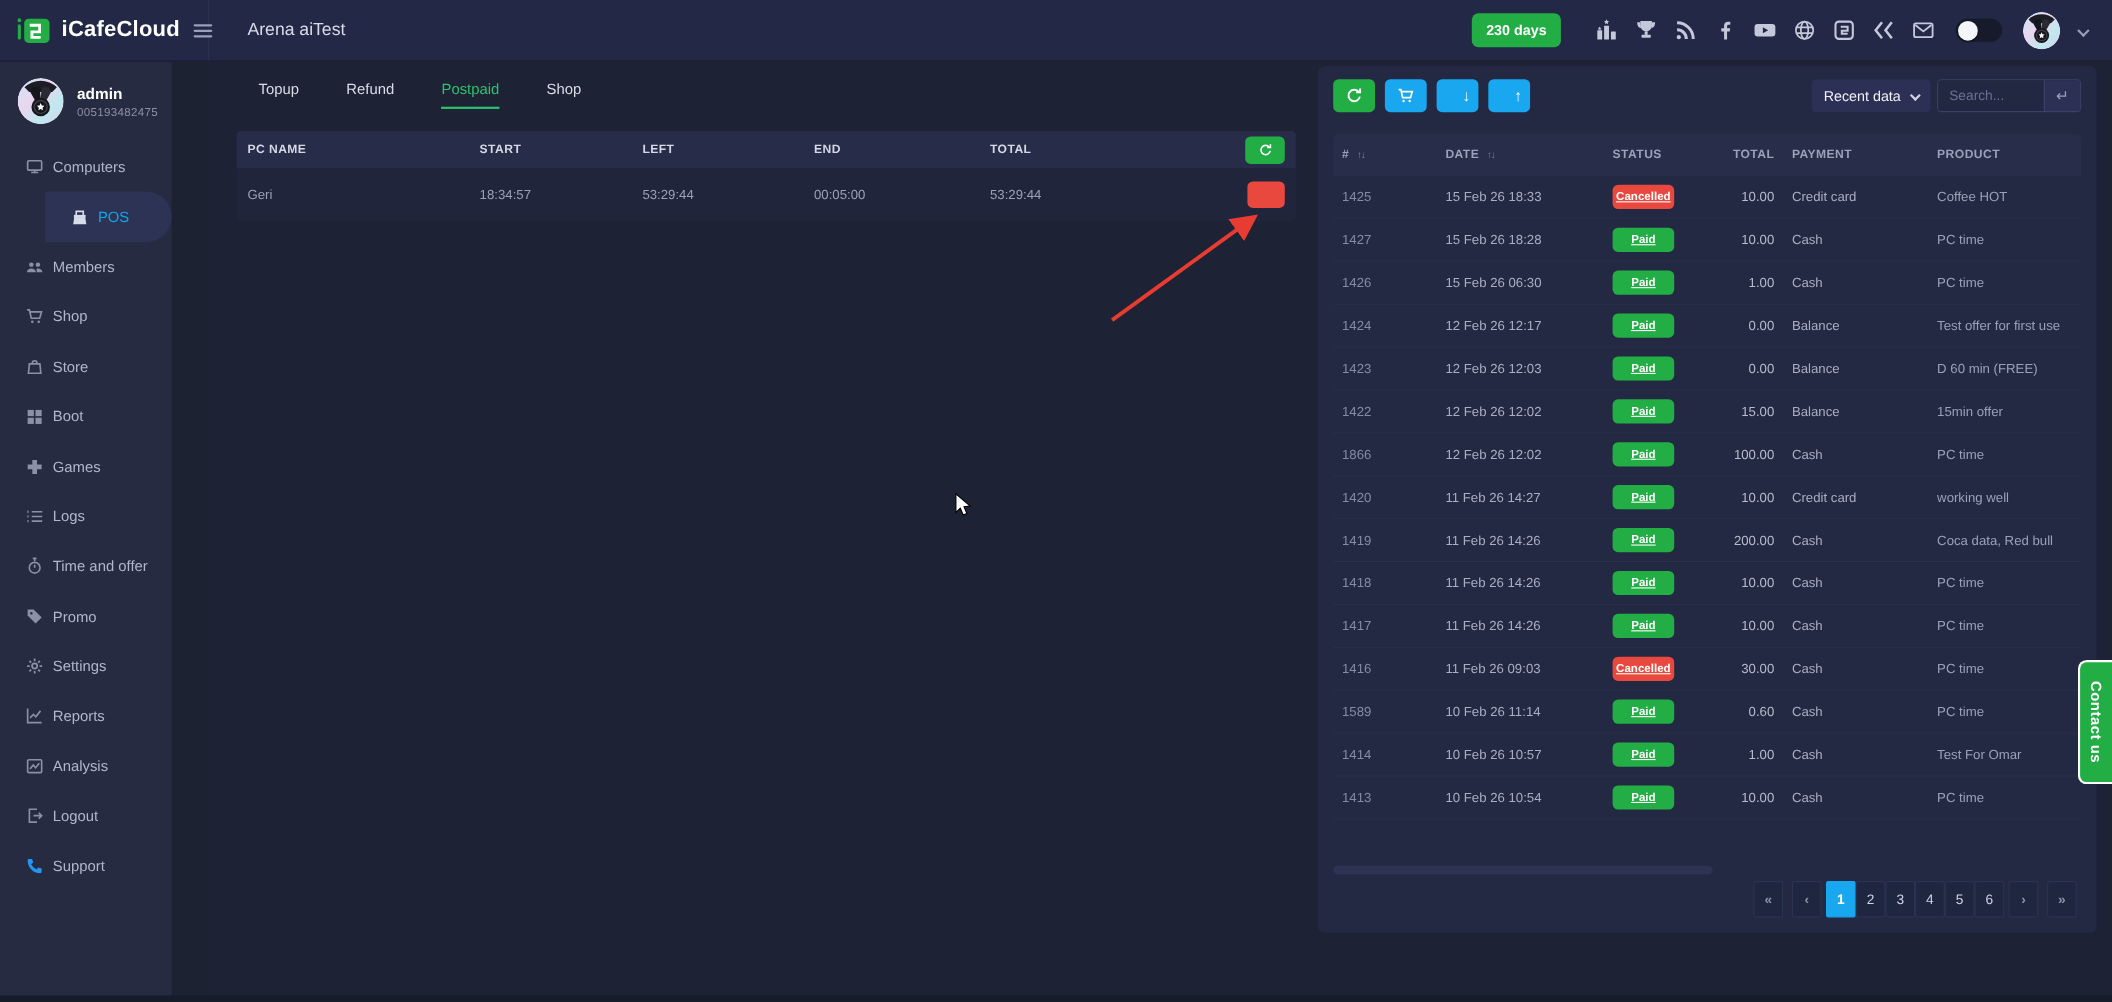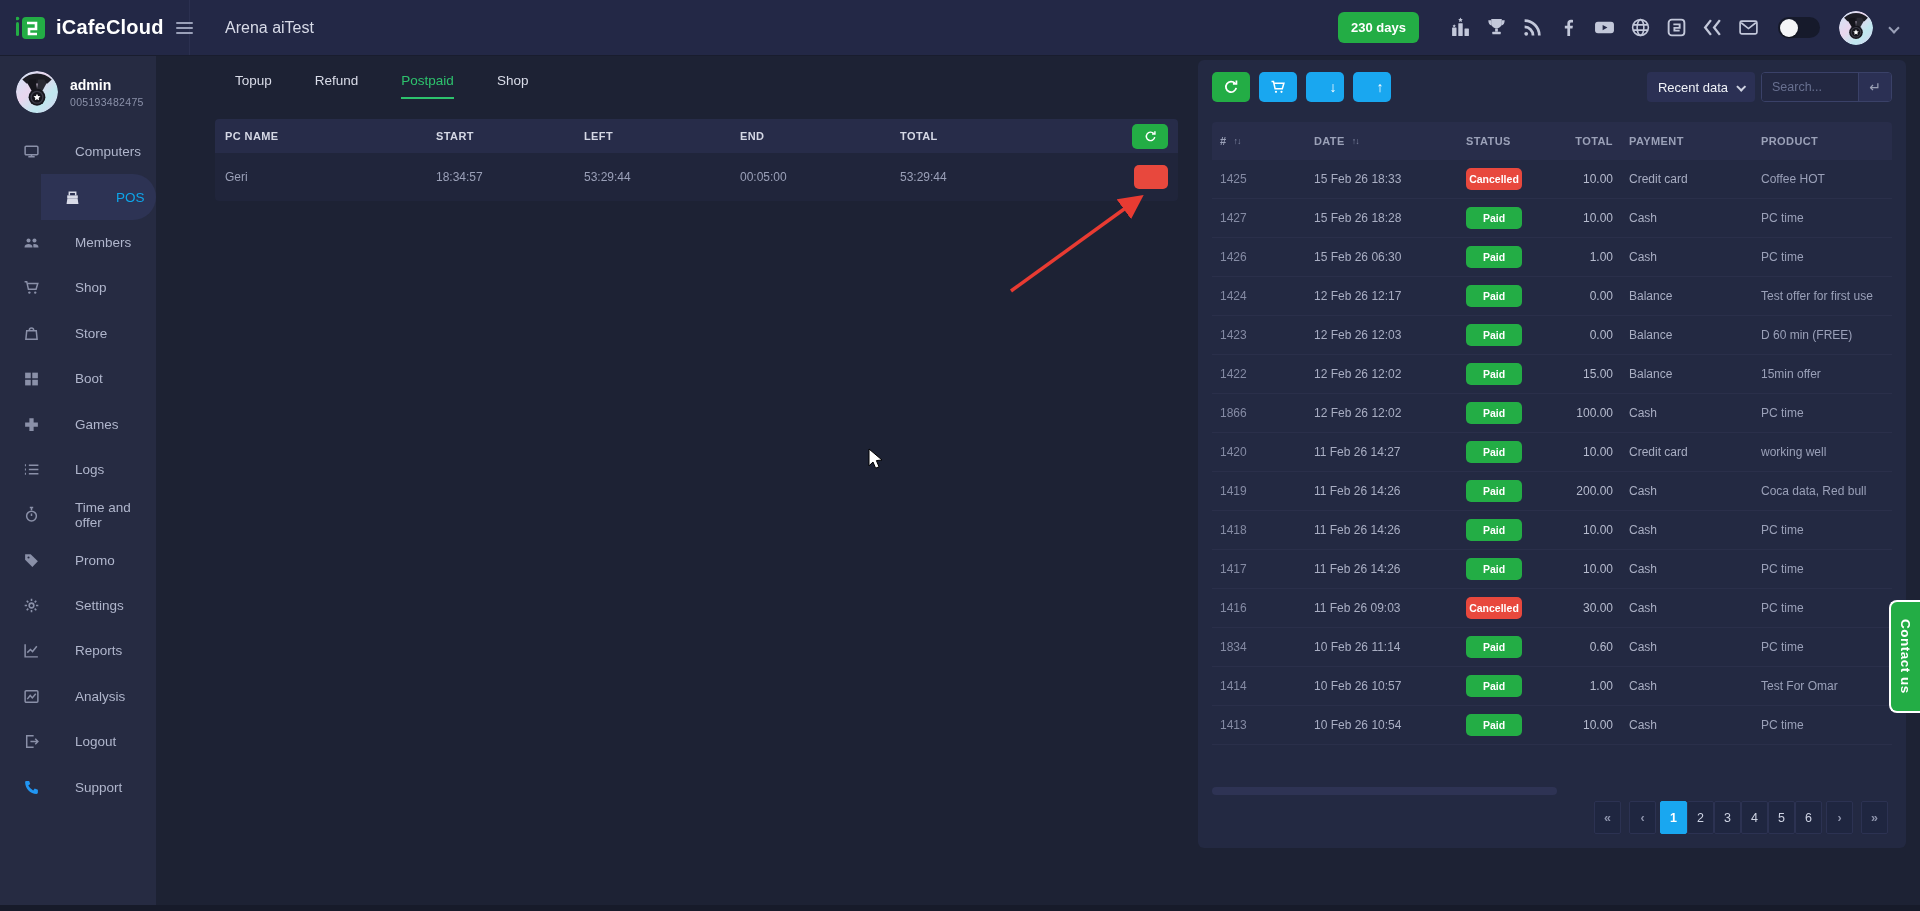--- a/index.html
+++ b/index.html
@@ -38,21 +38,21 @@
   .avatar.small { width:34px; height:34px; }
   .avatar.big { width:42px; height:42px; }
   .chev-down { width:8px; height:8px; border-right:2px solid #9aa0b8; border-bottom:2px solid #9aa0b8; transform:rotate(45deg); margin-left:2px; cursor:pointer; }
 
   
   .sidebar { position:absolute; top:56px; left:0; width:156px; height:849px; background:#262b42; z-index:5; }
   .user-block { display:flex; align-items:center; gap:12px; padding:15px 16px 16px; }
   .user-name { font-size:14px; font-weight:bold; color:#fff; }
   .user-id { font-size:10.5px; color:#8b91a9; margin-top:3px; letter-spacing:.3px; }
   .nav-item {
-    height:45.4px; display:flex; align-items:center; gap:35px; padding-left:23px;
+    height:45.4px; display:flex; align-items:center; gap:8px; padding-left:23px;
     color:#b0b6cc; font-size:13.5px; cursor:pointer;
   }
   .nav-item .icon { width:17px; height:17px; color:#8a90a8; flex:0 0 auto; }
   .nav-item.active { background:#2d3354; border-radius:0 26px 26px 0; color:#0ea5e9;margin-left:41px; }
   .nav-item.active .icon { color:#d8dbe8; }
   .nav-item .icon.icon-support { color:#2196f3; }
 
   
   .main { position:absolute; top:56px; left:190px; right:0; bottom:0; background:#1d2234; }
 
@@ -110,21 +110,21 @@
   .ord-head .c-payment { padding-left:16px; }
   .ord-head .c-product { padding-left:18px; }
   .ord-row { height:39px; border-bottom:1px solid #2a2f4a; font-size:12px; }
   .ord-row .c-id { color:#858ba4; }
   .ord-row .c-date { color:#a9aec3; padding-left:6px; }
   .ord-row .c-status { padding-left:8px; }
   .ord-row .c-total { color:#b6bbce; text-align:right; }
   .ord-row .c-payment { color:#a9aec3; padding-left:16px; }
   .ord-row .c-product { color:#9aa0b8; padding-left:18px; }
   .badge { display:inline-block; min-width:56px; text-align:center; padding:5px 2px; border-radius:5px;
-    font-size:10.5px; font-weight:bold; color:#fff; }
+    font-size:10.5px; font-weight:bold; color:#fff;text-decoration:underline; }
   .badge.paid { background:var(--green); }
   .badge.cancelled { background:var(--red); }
 
   .hscroll-thumb { margin-top:42px; width:345px; height:8px; background:#2e3354; border-radius:4px; cursor:pointer; }
   .pagination { display:flex; justify-content:flex-end; align-items:center; margin-top:6px; }
   .pg-btn { min-width:27px; height:33px; padding:0 6px; background:#1f2640; border:1px solid #2c3252; border-radius:2px;
     color:#ced3e3; font-size:12.5px; display:flex; align-items:center; justify-content:center; cursor:pointer;
     font-family:"Liberation Sans",sans-serif; }
   .pg-btn.nav { margin:0 4px; color:#8d93ab; font-weight:bold; }
   .pg-btn.active { background:var(--blue); border-color:var(--blue); color:#fff; font-weight:bold; }
@@ -694,21 +694,21 @@
         <div class="ord-row">
           <span class="c-id">1416</span>
           <span class="c-date">11 Feb 26 09:03</span>
           <span class="c-status"><span class="badge cancelled">Cancelled</span></span>
           <span class="c-total">30.00</span>
           <span class="c-payment">Cash</span>
           <span class="c-product">PC time</span>
         </div>
 
         <div class="ord-row">
-          <span class="c-id">1834</span>
+          <span class="c-id">1589</span>
           <span class="c-date">10 Feb 26 11:14</span>
           <span class="c-status"><span class="badge paid">Paid</span></span>
           <span class="c-total">0.60</span>
           <span class="c-payment">Cash</span>
           <span class="c-product">PC time</span>
         </div>
 
         <div class="ord-row">
           <span class="c-id">1414</span>
           <span class="c-date">10 Feb 26 10:57</span>

